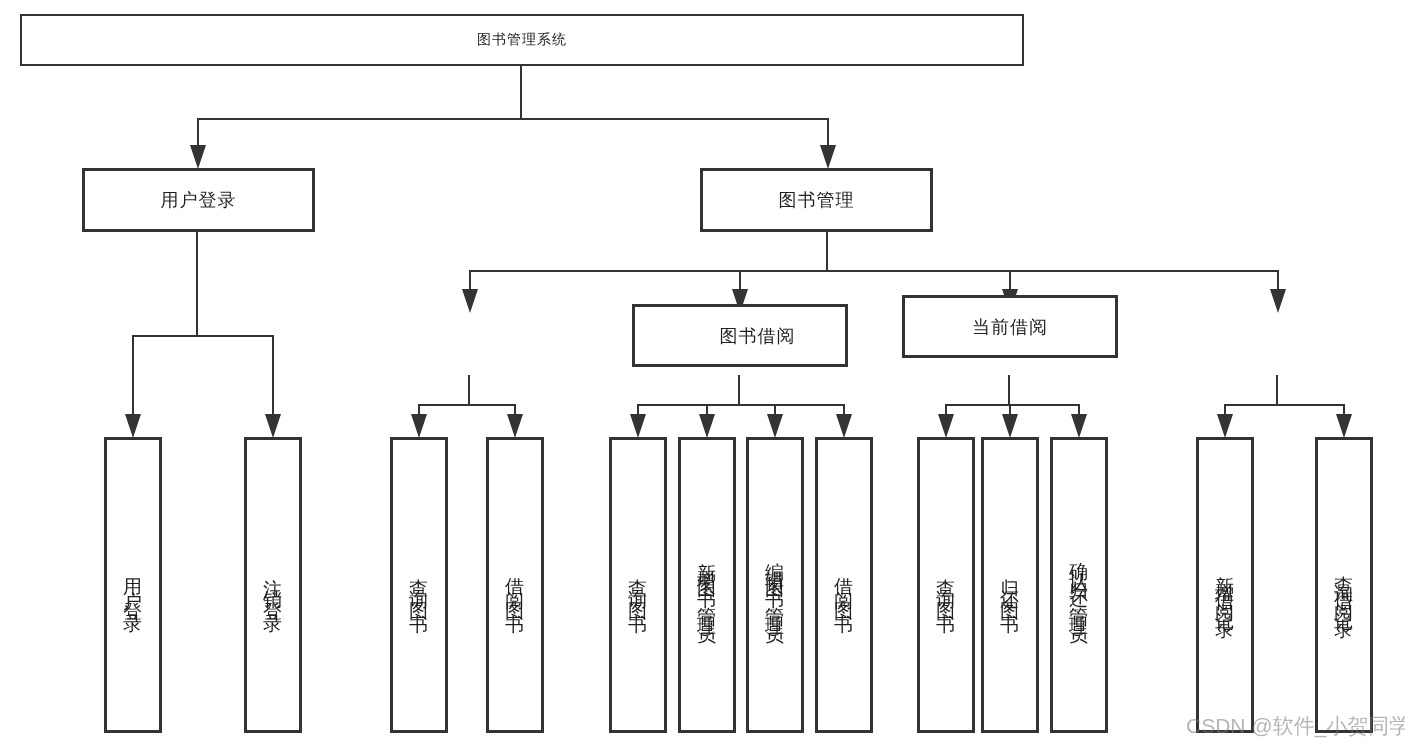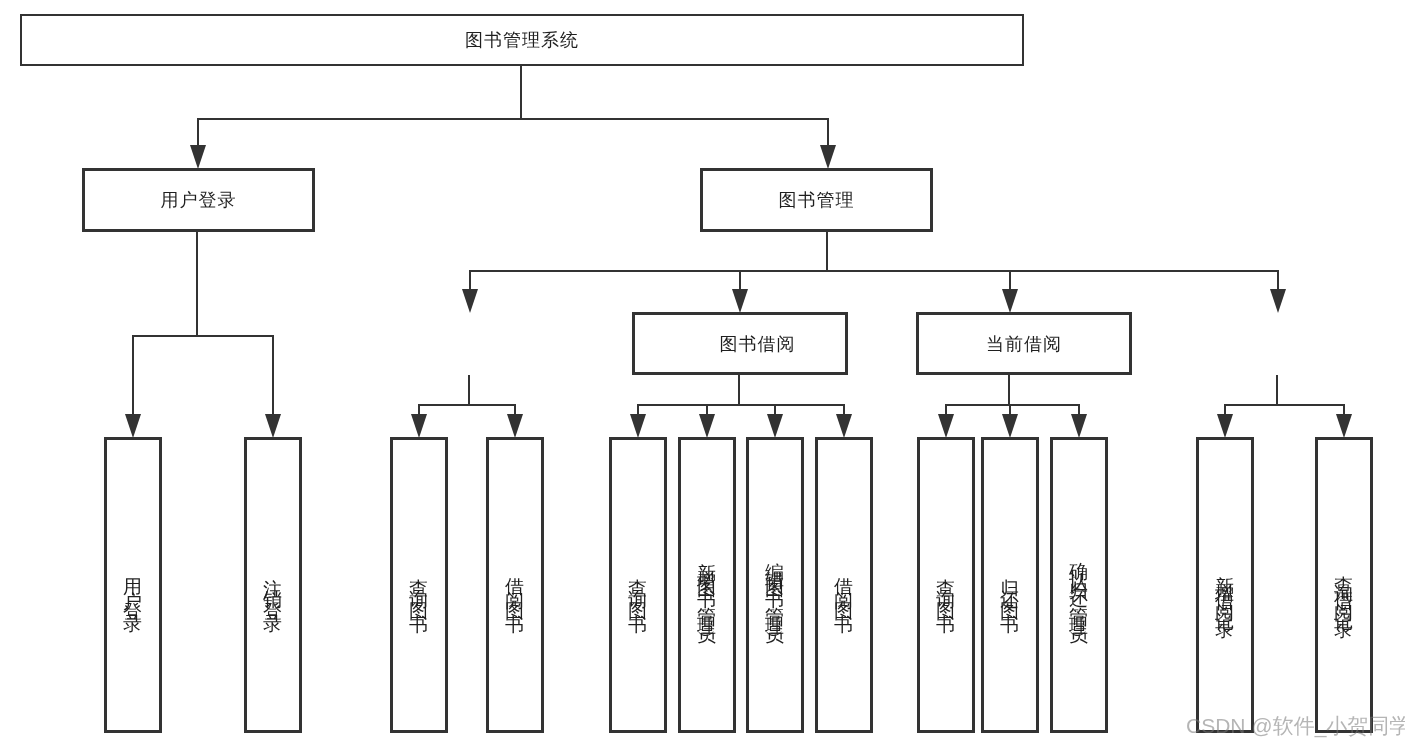--- a/index.html
+++ b/index.html
@@ -14,21 +14,21 @@
     position:absolute;
     box-sizing:border-box;
     border:3px solid #333333;
     background:#ffffff;
     display:flex;
     align-items:center;
     justify-content:center;
     color:#1f1f1f;
   }
   .hbox{font-size:18px;letter-spacing:1px;}
-  .root{border-width:2px;font-size:18px;}
+  .root{border-width:2px;font-size:14px;}
   .leaf{
     writing-mode:vertical-rl;
     text-orientation:mixed;
     font-size:19px;
     line-height:1;
     letter-spacing:12px;
     padding-top:4px;
   }
   .leaf.long{letter-spacing:9px;}
   svg.connectors{
@@ -99,24 +99,24 @@
     <span>图书管理系统</span>
   </div>
 
   <div class="box hbox" style="left:82px;top:168px;width:233px;height:64px;">
     <span>用户登录</span>
   </div>
   <div class="box hbox" style="left:700px;top:168px;width:233px;height:64px;">
     <span>图书管理</span>
   </div>
 
-  <div class="box hbox" style="left:632px;top:312px;width:216px;height:63px;padding-left:35px;">
+  <div class="box hbox" style="left:632px;top:304px;width:216px;height:63px;padding-left:35px;">
     <span>图书借阅</span>
   </div>
-  <div class="box hbox" style="left:902px;top:312px;width:216px;height:63px;margin-left:14px;">
+  <div class="box hbox" style="left:902px;top:295px;width:216px;height:63px;">
     <span>当前借阅</span>
   </div>
 
   <div class="box leaf" style="left:104px;top:437px;width:58px;height:296px;">
     <span>用户登录</span>
   </div>
   <div class="box leaf" style="left:244px;top:437px;width:58px;height:296px;">
     <span>注销登录</span>
   </div>
 

